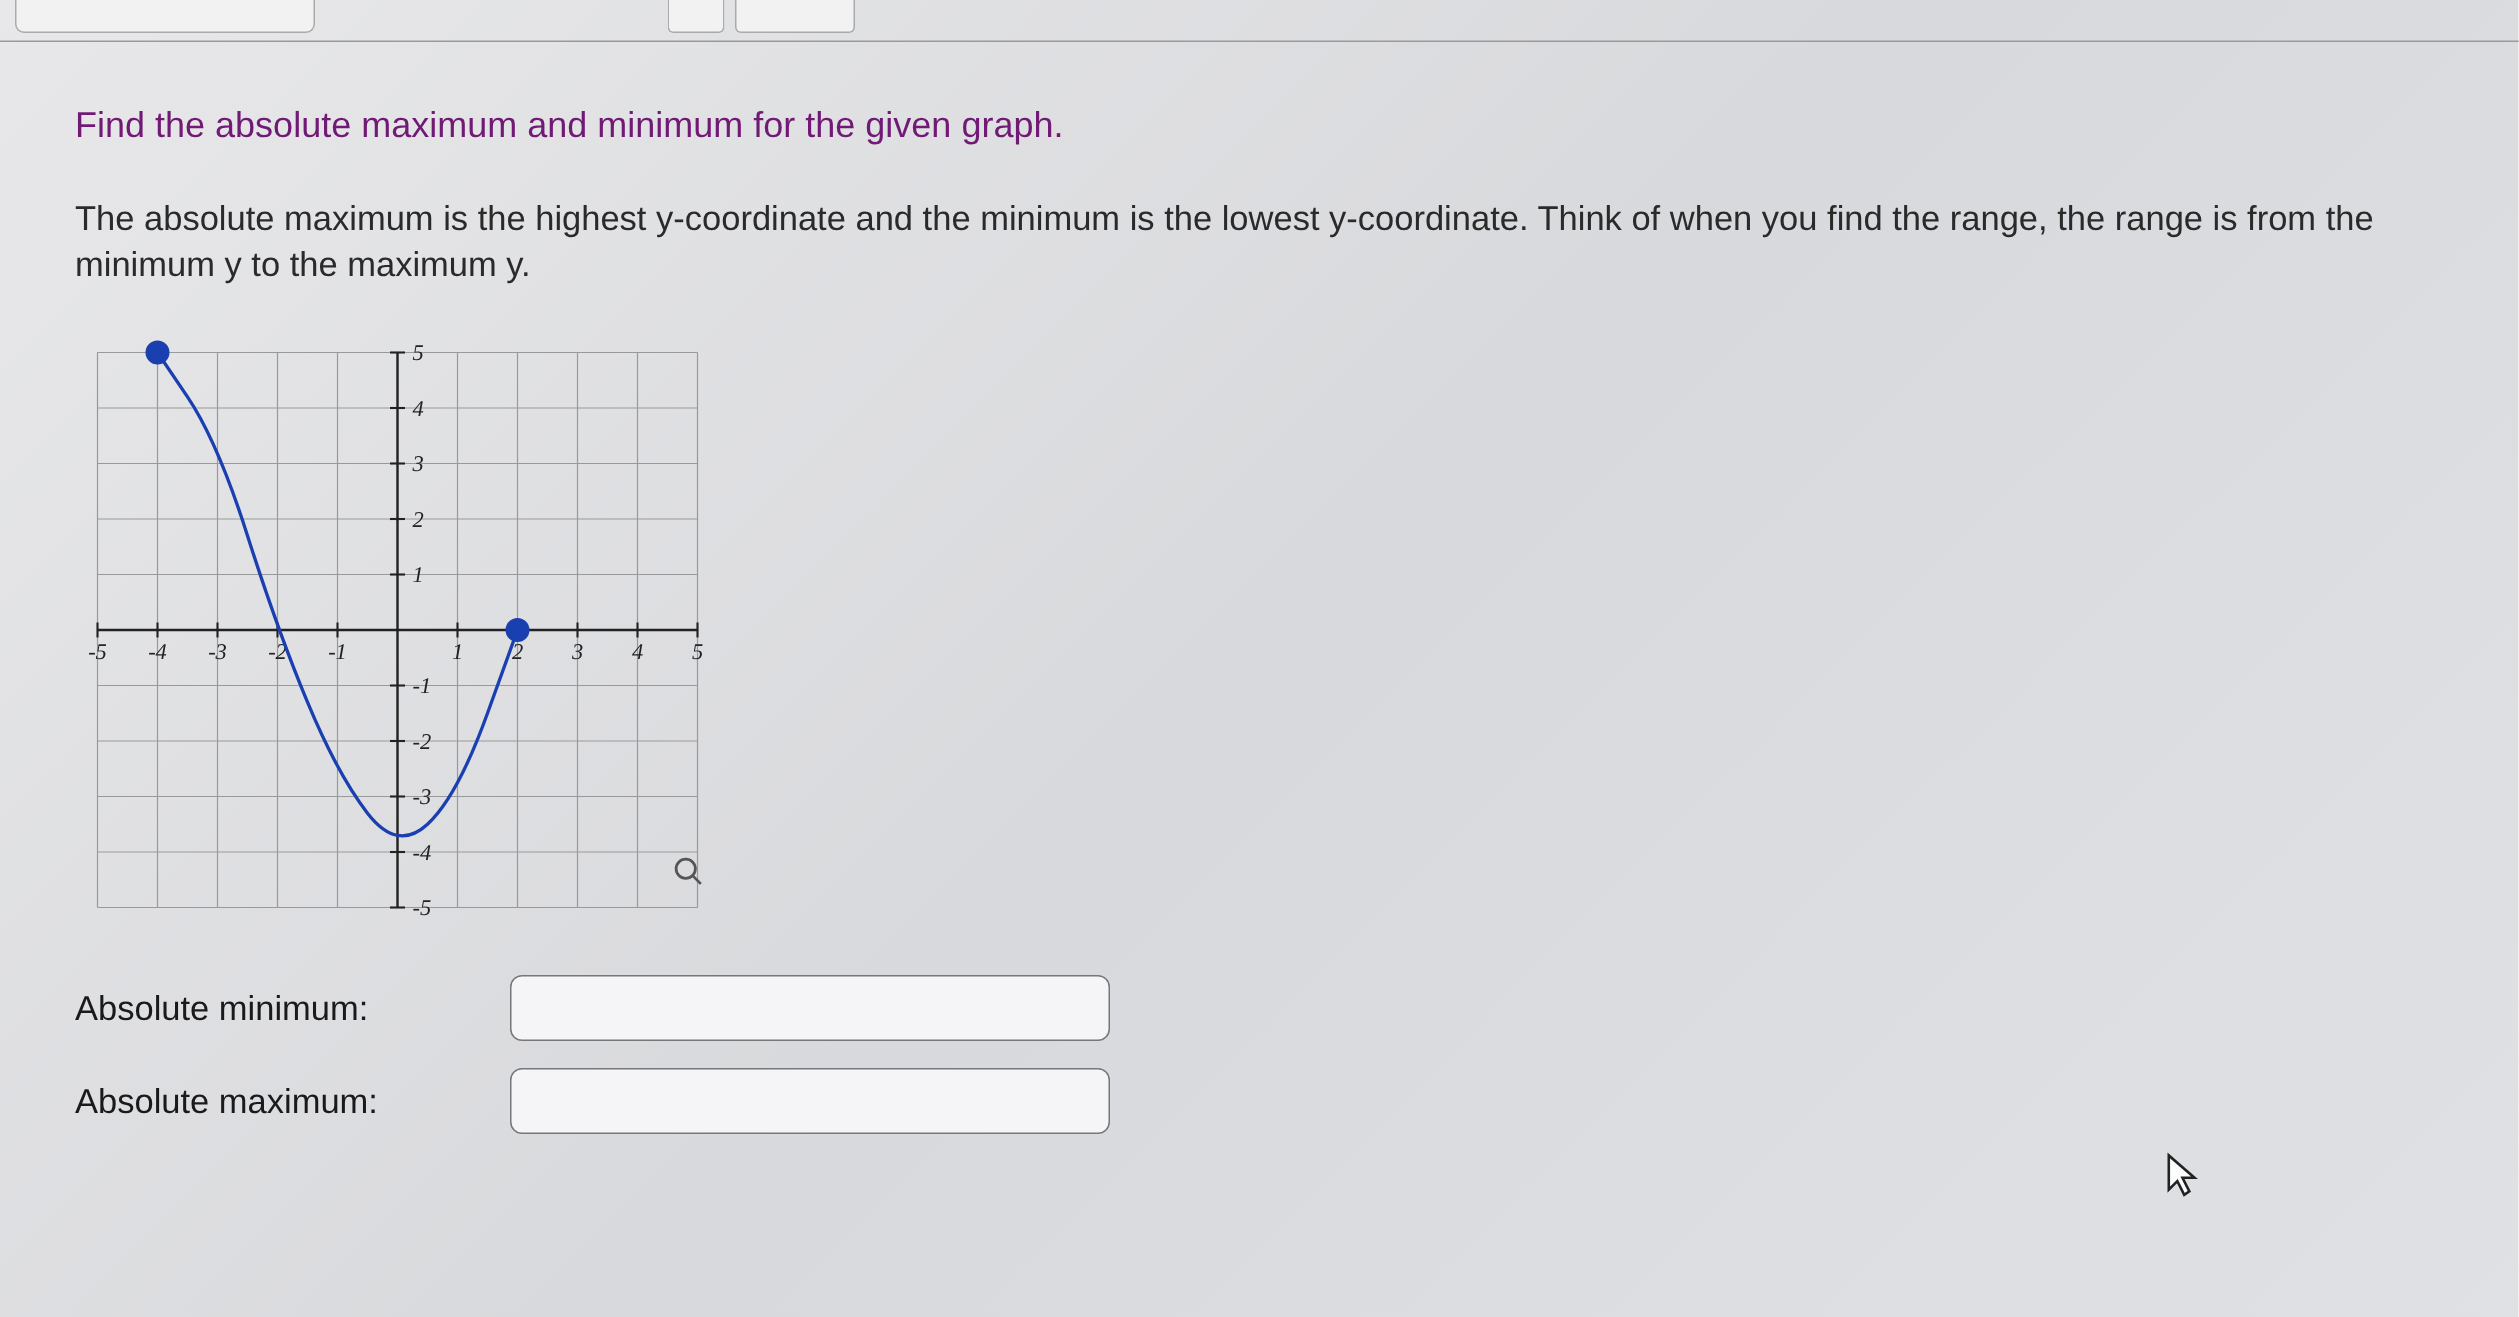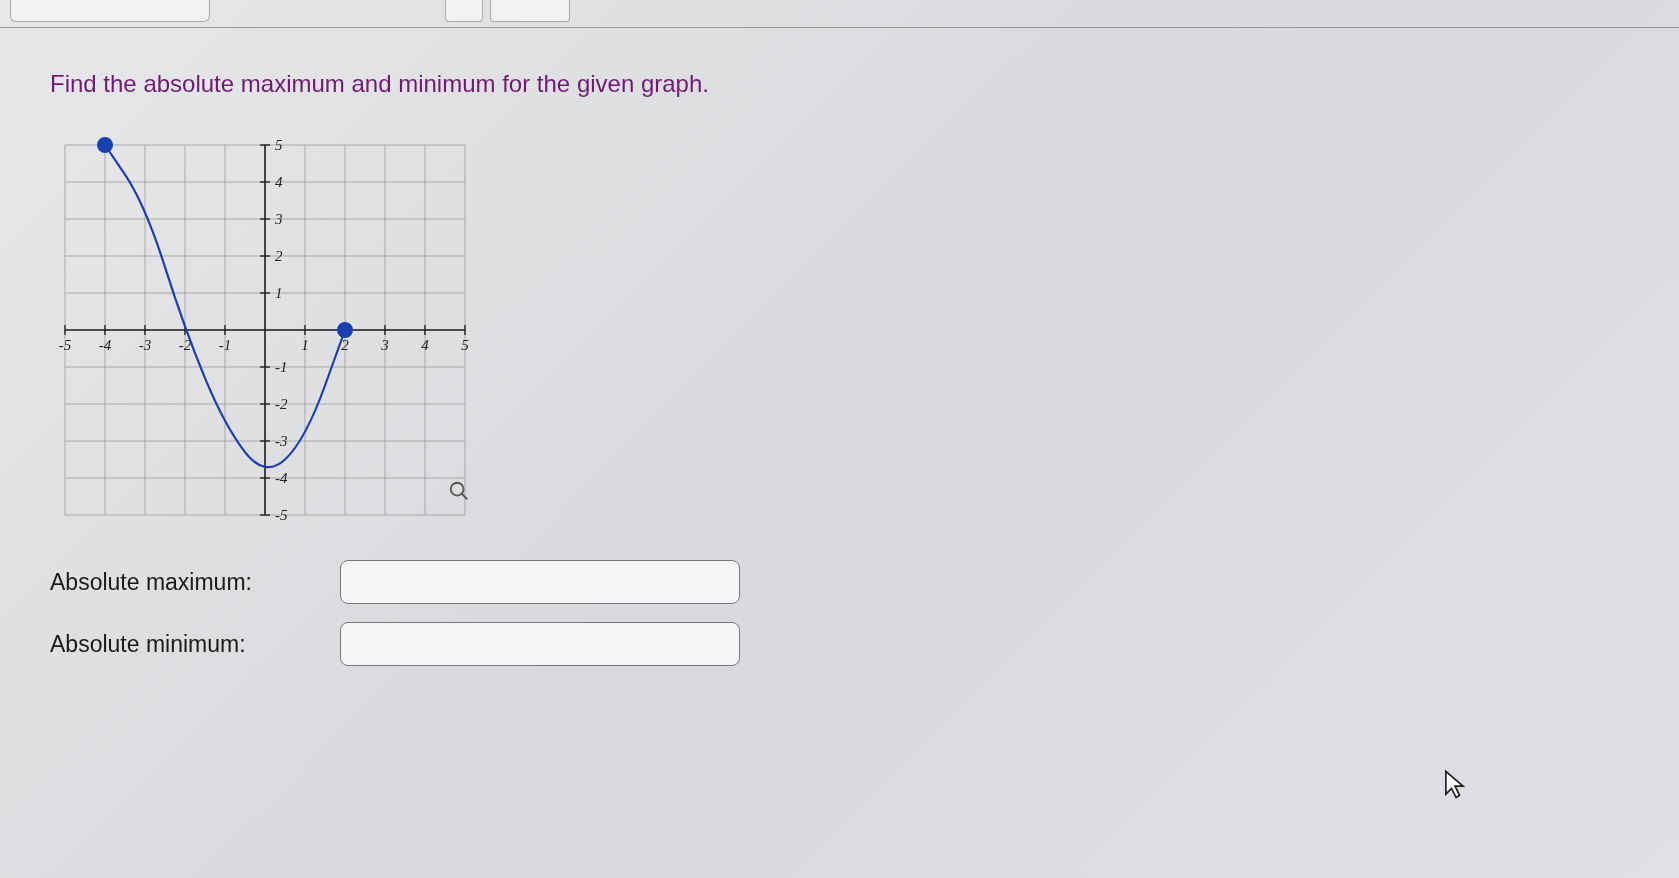--- a/index.html
+++ b/index.html
@@ -122,20 +122,21 @@
 <div class="toolbar-remnant">
   <div class="box1"></div>
   <div class="box2"></div>
   <div class="box3"></div>
 </div>
 
 <div class="content">
 
   <p class="question-title">Find the absolute maximum and minimum for the given graph.</p>
 
+  <p class="question-hint">The absolute maximum is the highest y-coordinate and the minimum is the lowest y-coordinate. Think of when you find the range, the range is from the minimum y to the maximum y.</p>
 
   <div class="graph-area">
     <svg id="graph-svg" width="430" height="400">
         <line x1="15" y1="385" x2="15" y2="15" stroke="#999" stroke-width="0.8"></line>
         <line x1="55" y1="385" x2="55" y2="15" stroke="#999" stroke-width="0.8"></line>
         <line x1="95" y1="385" x2="95" y2="15" stroke="#999" stroke-width="0.8"></line>
         <line x1="135" y1="385" x2="135" y2="15" stroke="#999" stroke-width="0.8"></line>
         <line x1="175" y1="385" x2="175" y2="15" stroke="#999" stroke-width="0.8"></line>
         <line x1="215" y1="385" x2="215" y2="15" stroke="#999" stroke-width="0.8"></line>
         <line x1="255" y1="385" x2="255" y2="15" stroke="#999" stroke-width="0.8"></line>
@@ -203,25 +204,25 @@
     <span class="magnifier" style="left:398px; top:350px;">
       <svg width="22" height="22" viewBox="0 0 24 24" fill="none" stroke="#555" stroke-width="2">
         <circle cx="10" cy="10" r="7"></circle>
         <line x1="15" y1="15" x2="21" y2="21"></line>
       </svg>
     </span>
   </div>
 
   <div class="answers">
     <div class="answer-row">
-      <span class="answer-label">Absolute maximum:</span>
+      <span class="answer-label">Absolute minimum:</span>
       <input class="answer-input" type="text" value="" style="">
     </div>
     <div class="answer-row">
-      <span class="answer-label">Absolute minimum:</span>
+      <span class="answer-label">Absolute maximum:</span>
       <input class="answer-input" type="text" value="" style="">
     </div>
   </div>
 
 </div>
 
 <span class="cursor-icon">
   <svg width="28" height="32" viewBox="0 0 24 28" fill="none" stroke="#222" stroke-width="1.5">
     <path d="M4 2 L4 22 L9 17 L13 25 L16 23 L12 15 L19 15 Z" fill="#fdfdfd"></path>
   </svg>

